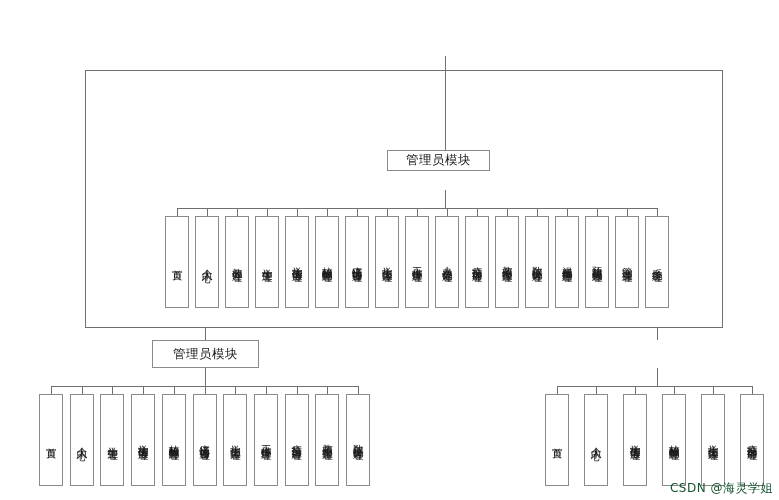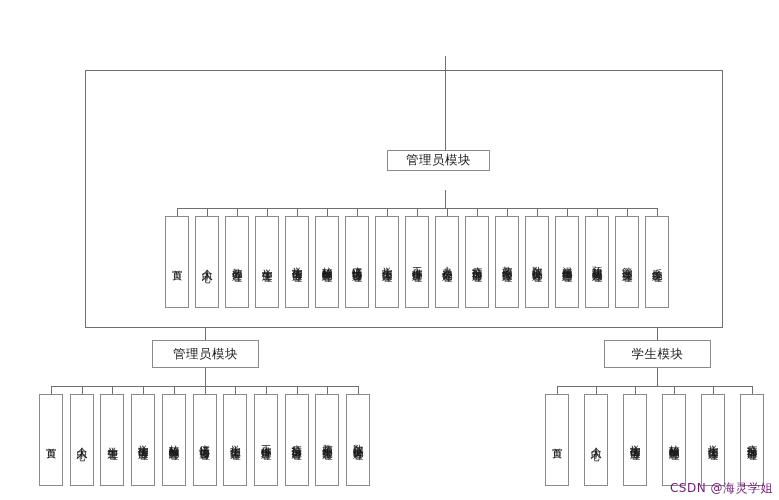--- a/index.html
+++ b/index.html
@@ -59,21 +59,21 @@
     position: absolute;
     background: #6f6f6f;
   }
   .line.h { height: 1px; }
   .line.v { width: 1px; }
   #watermark {
     position: absolute;
     right: 6px;
     bottom: 3px;
     font-size: 12px;
-    color: #701a75;
+    color: #14532d;
     letter-spacing: 0.5px;
     white-space: nowrap;
     font-family: "DejaVu Sans", "Liberation Sans", sans-serif;
   }
 </style>
 </head>
 <body>
 
 <div id="canvas">
 
@@ -220,23 +220,20 @@
       <div class="leaf" style="left: 315.3px; top: 394px; width: 24px; height: 92px;">
         <span class="vtext">教师上报管理</span>
       </div>
       <div class="leaf" style="left: 346px; top: 394px; width: 24px; height: 92px;">
         <span class="vtext">数据统计管理</span>
       </div>
     </div>
 
   <div class="line v" style="left:657px; top:327px; height:13px;"></div>
 
-  <div class="node module" id="student-module" style="left:604px; top:340px; width:107px; height:28px;">
-    <span>学生模块</span>
-  </div>
 
   <div class="line v" style="left:657px; top:368px; height:18px;"></div>
 
   <div id="student-connectors">
       <div class="line h" style="left: 557px; top: 386px; width: 195px;"></div>
       <div class="line v" style="left: 557px; top: 386px; height: 8px;"></div>
       <div class="line v" style="left: 596px; top: 386px; height: 8px;"></div>
       <div class="line v" style="left: 635px; top: 386px; height: 8px;"></div>
       <div class="line v" style="left: 674px; top: 386px; height: 8px;"></div>
       <div class="line v" style="left: 713px; top: 386px; height: 8px;"></div>

